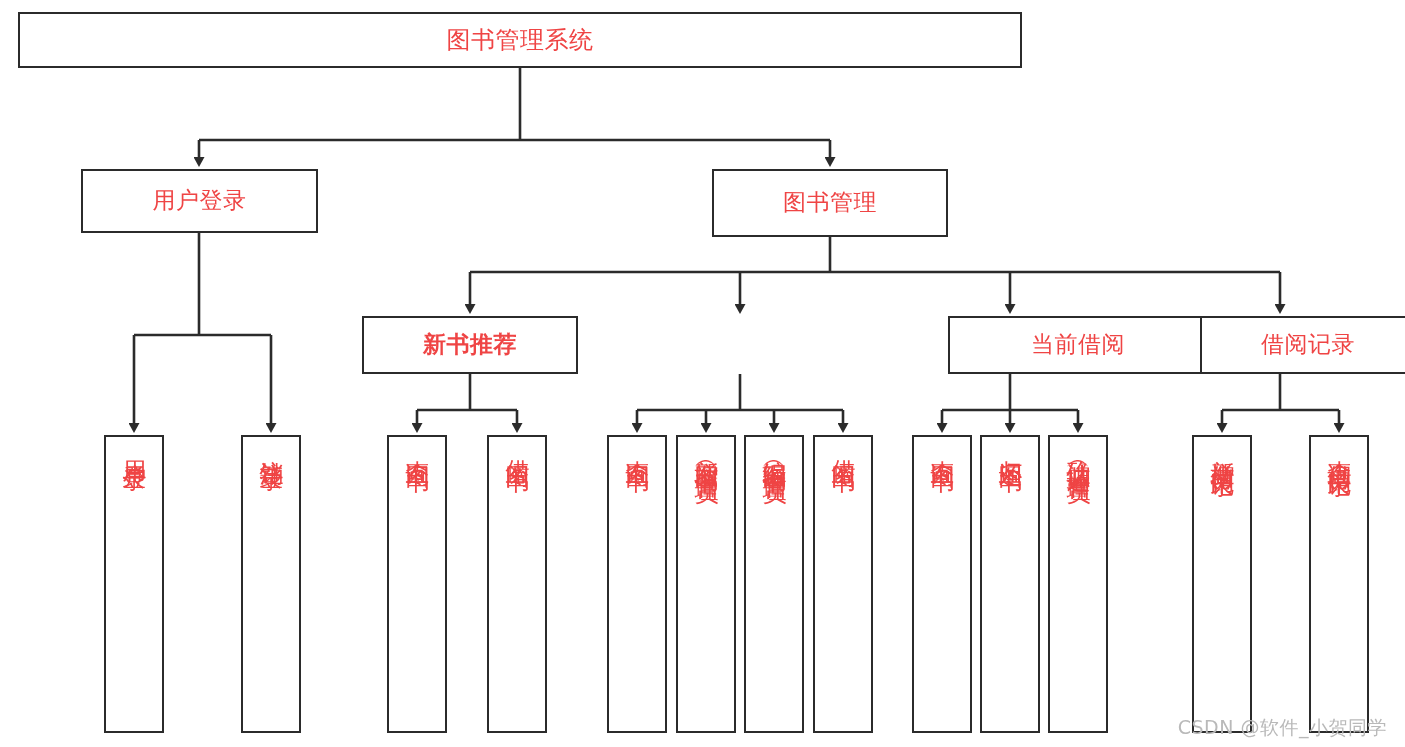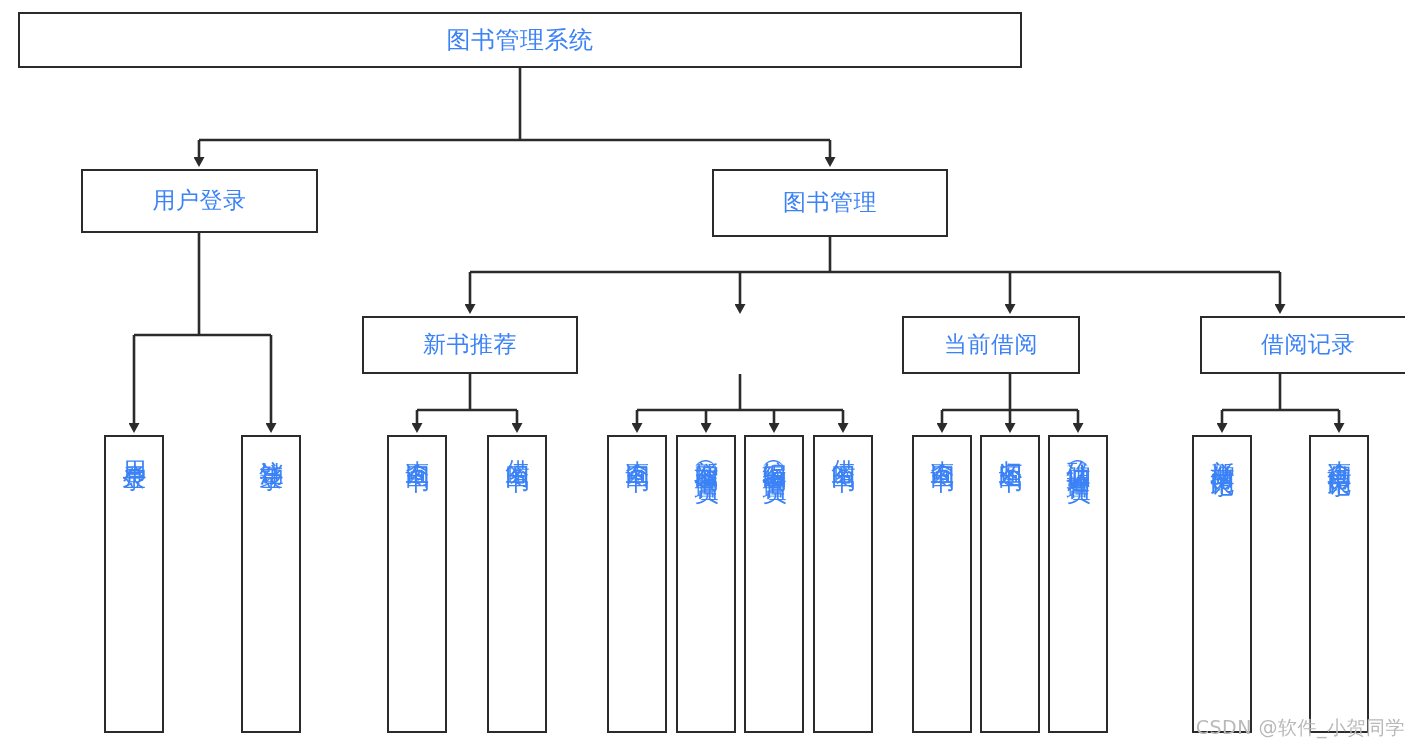--- a/index.html
+++ b/index.html
@@ -26,21 +26,21 @@
     pointer-events: none;
   }
   .node {
     position: absolute;
     box-sizing: border-box;
     background: #ffffff;
     border: 2px solid #2b2b2b;
     display: flex;
     align-items: center;
     justify-content: center;
-    color: #3b82f6;
+    color: #ef4444;
   }
   .node-label {
     display: block;
     text-align: center;
     line-height: 1.18;
     white-space: nowrap;
   }
   
   .node.horiz .node-label {
     font-size: 23px;
@@ -58,21 +58,21 @@
   .node.vert .node-label {
     writing-mode: vertical-rl;
     text-orientation: upright;
     font-size: 24px;
     line-height: 1.05;
     letter-spacing: 3px;
     white-space: nowrap;
   }
   .watermark {
     position: absolute;
-    right: 0;
+    right: 18px;
     bottom: 6px;
     font-size: 19px;
     color: #b9b9b9;
     letter-spacing: 0.5px;
     white-space: nowrap;
     user-select: none;
   }
 </style>
 </head>
 <body>
@@ -133,24 +133,24 @@
     <span class="node-label">图书管理系统</span>
   </div>
 
   <div class="node horiz" style="left:81px; top:169px; width:237px; height:64px;">
     <span class="node-label">用户登录</span>
   </div>
   <div class="node horiz" style="left:712px; top:169px; width:236px; height:68px;">
     <span class="node-label">图书管理</span>
   </div>
 
-  <div class="node horiz" style="left:362px; top:316px; width:216px; height:58px;">
+  <div class="node horiz" style="left:362px; top:316px; width:216px; height:58px;font-weight:bold;">
     <span class="node-label">新书推荐</span>
   </div>
-  <div class="node horiz" style="left:902px; top:316px; width:178px; height:58px;">
+  <div class="node horiz" style="left:948px; top:316px; width:260px; height:58px;">
     <span class="node-label">当前借阅</span>
   </div>
   <div class="node horiz" style="left:1172px; top:316px; width:216px; height:58px;margin-left:28px;">
     <span class="node-label">借阅记录</span>
   </div>
 
   <div class="node vert" style="left:104px; top:435px; width:60px; height:298px;">
     <span class="node-label">用户登录</span>
   </div>
   <div class="node vert" style="left:241px; top:435px; width:60px; height:298px;">

